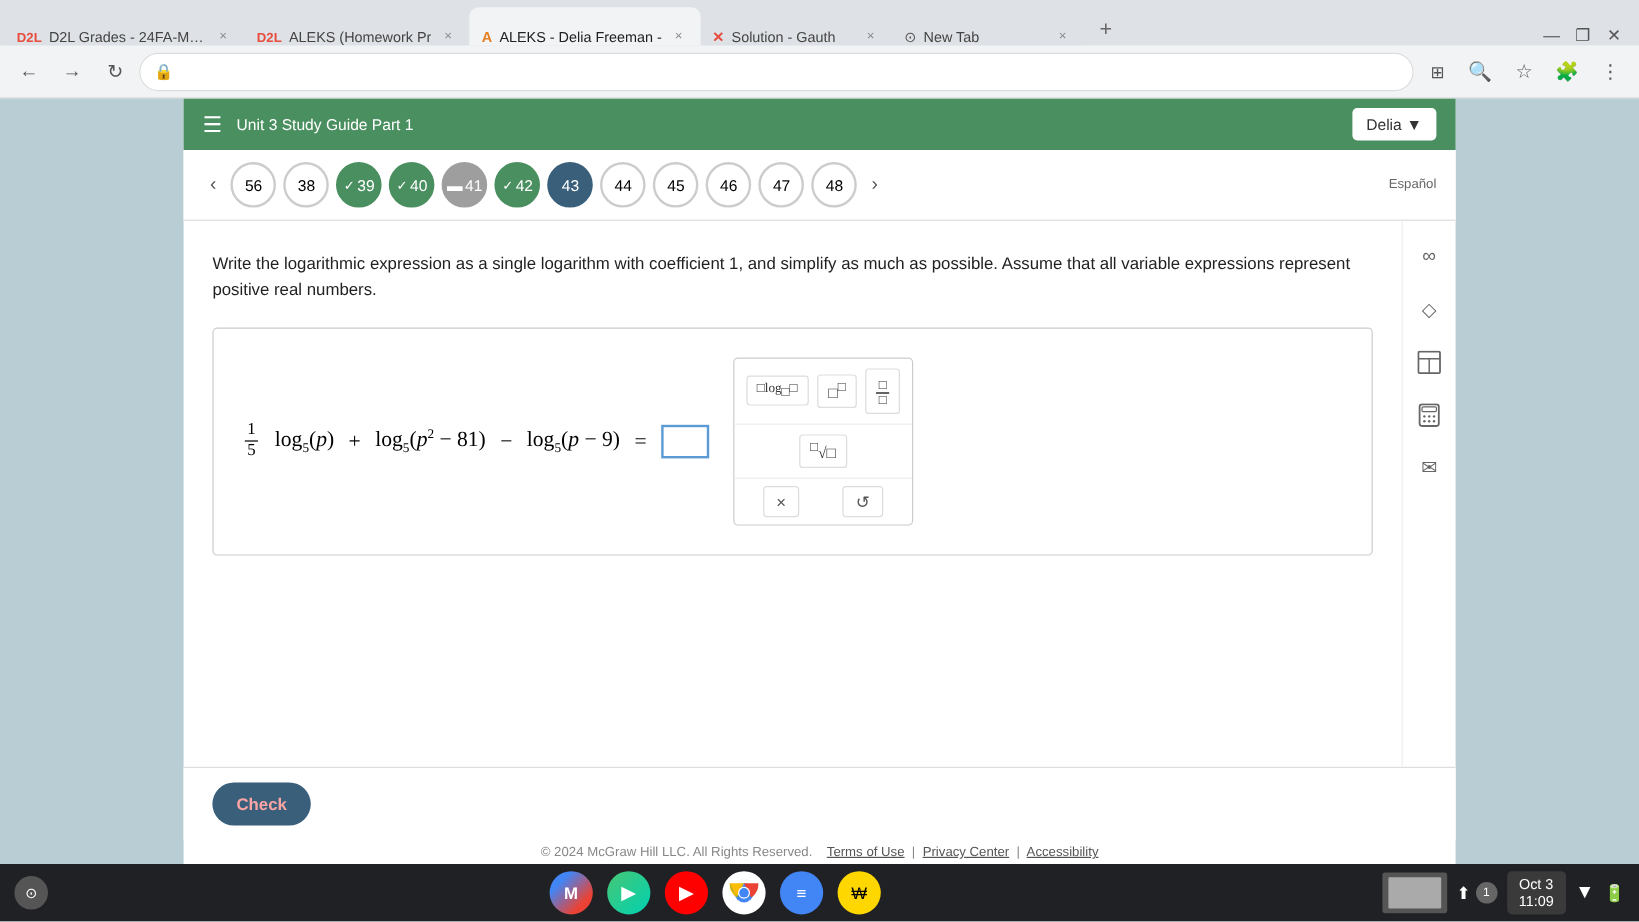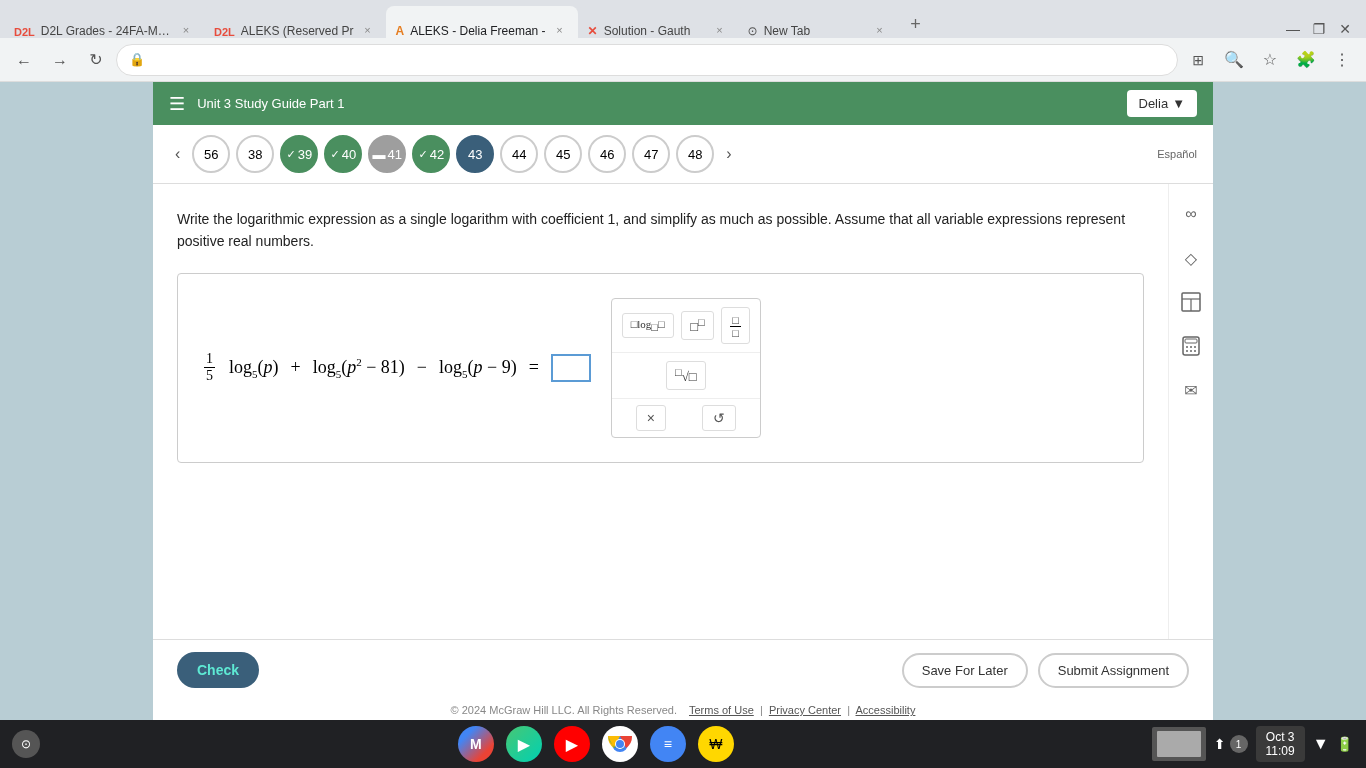--- a/index.html
+++ b/index.html
@@ -60,21 +60,21 @@
     
     .input-toolbar { border: 1px solid #ccc; border-radius: 4px; background: white; width: 150px; }
     .toolbar-row { display: flex; align-items: center; justify-content: space-around; padding: 8px 6px; border-bottom: 1px solid #eee; }
     .toolbar-btn { background: none; border: 1px solid #ddd; border-radius: 3px; padding: 4px 8px; cursor: pointer; font-size: 13px; color: #333; font-family: 'Times New Roman', serif; }
     .toolbar-row-2 { display: flex; align-items: center; justify-content: space-around; padding: 8px 6px; border-bottom: 1px solid #eee; }
     .toolbar-row-actions { display: flex; align-items: center; justify-content: space-around; padding: 6px; }
     .toolbar-action-btn { background: none; border: 1px solid #ddd; border-radius: 3px; padding: 4px 10px; cursor: pointer; font-size: 14px; color: #555; }
 
     
     .aleks-footer { background: white; border-top: 1px solid #ddd; padding: 12px 24px; display: flex; align-items: center; gap: 12px; }
-    .check-btn { background: #3a5f7a; color: #5eead4; border: none; padding: 10px 20px; border-radius: 20px; cursor: pointer; font-size: 14px; font-weight: 600; }
+    .check-btn { background: #3a5f7a; color: #fca5a5; border: none; padding: 10px 20px; border-radius: 20px; cursor: pointer; font-size: 14px; font-weight: 600; }
     .footer-right { margin-left: auto; display: flex; gap: 10px; }
     .save-btn { background: white; color: #333; border: 2px solid #ccc; padding: 8px 18px; border-radius: 20px; cursor: pointer; font-size: 13px; }
     .submit-btn { background: white; color: #333; border: 2px solid #ccc; padding: 8px 18px; border-radius: 20px; cursor: pointer; font-size: 13px; }
     .copyright { font-size: 11px; color: #888; text-align: center; padding: 4px; }
 
     
     .taskbar { height: 48px; background: #202124; display: flex; align-items: center; padding: 0 12px; gap: 8px; }
     .taskbar-left { display: flex; align-items: center; gap: 4px; }
     .tray-icon { width: 36px; height: 36px; border-radius: 50%; display: flex; align-items: center; justify-content: center; cursor: pointer; }
     .taskbar-center { flex: 1; display: flex; justify-content: center; gap: 12px; }
@@ -95,21 +95,21 @@
   <div class="tab-bar">
 
     <div class="tab">
       <span class="tab-icon" style="color:#e74c3c; font-weight:bold; font-size:11px;">D2L</span>
       <span class="tab-title">D2L Grades - 24FA-MAT171-N</span>
       <span class="close-btn">×</span>
     </div>
 
     <div class="tab">
       <span class="tab-icon" style="color:#e74c3c; font-weight:bold; font-size:11px;">D2L</span>
-      <span class="tab-title">ALEKS (Reserved Pr</span>
+      <span class="tab-title">ALEKS (Homework Pr</span>
       <span class="close-btn">×</span>
     </div>
 
     <div class="tab active">
       <span class="tab-icon" style="color:#e67e22; font-weight:bold;">A</span>
       <span class="tab-title">ALEKS - Delia Freeman -</span>
       <span class="close-btn">×</span>
     </div>
 
     <div class="tab">
@@ -276,24 +276,20 @@
               <circle cx="14" cy="15" r="1" fill="#666"></circle>
             </svg>
           </div>
           <div class="side-panel-icon">✉</div>
         </div>
       </div>
 
       <div>
         <div class="aleks-footer">
           <button class="check-btn">Check</button>
-          <div class="footer-right">
-            <button class="save-btn">Save For Later</button>
-            <button class="submit-btn">Submit Assignment</button>
-          </div>
         </div>
         <div class="copyright">
           <span>© 2024 McGraw Hill LLC. All Rights Reserved.</span>
           &nbsp;&nbsp;
           <a href="#" style="color:#555; font-size:11px;">Terms of Use</a>
           &nbsp;|&nbsp;
           <a href="#" style="color:#555; font-size:11px;text-align:right;">Privacy Center</a>
           &nbsp;|&nbsp;
           <a href="#" style="color:#555; font-size:11px;">Accessibility</a>
         </div>

